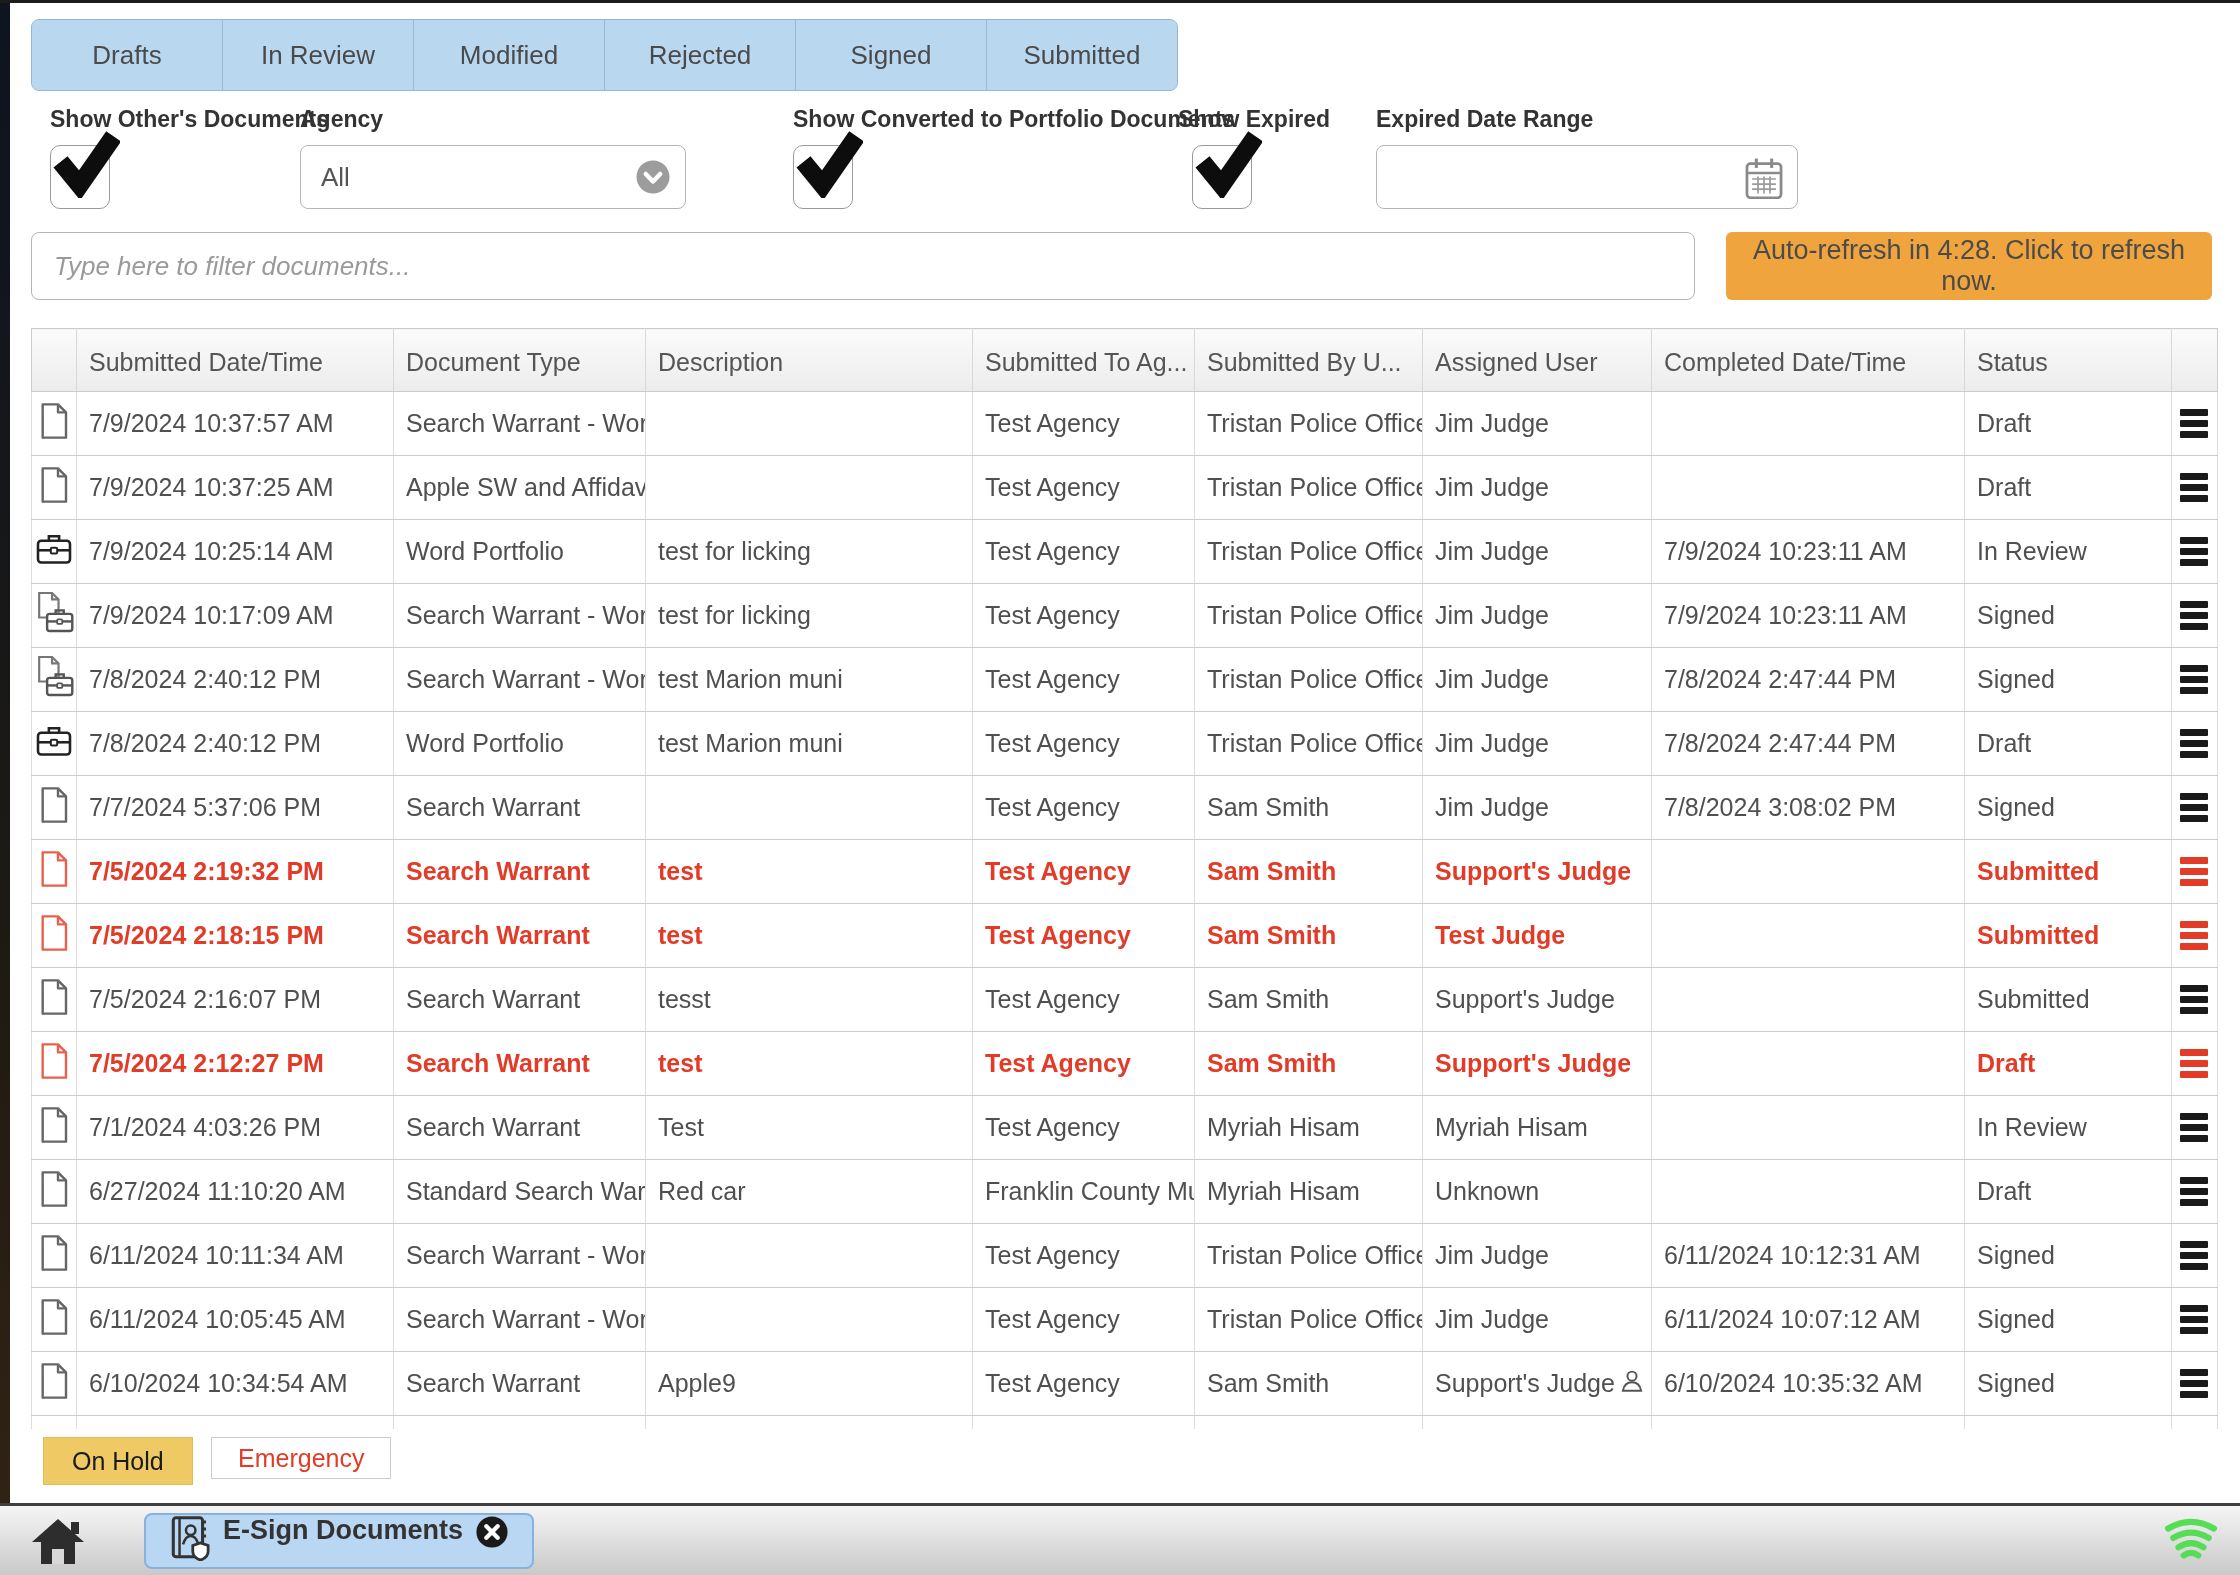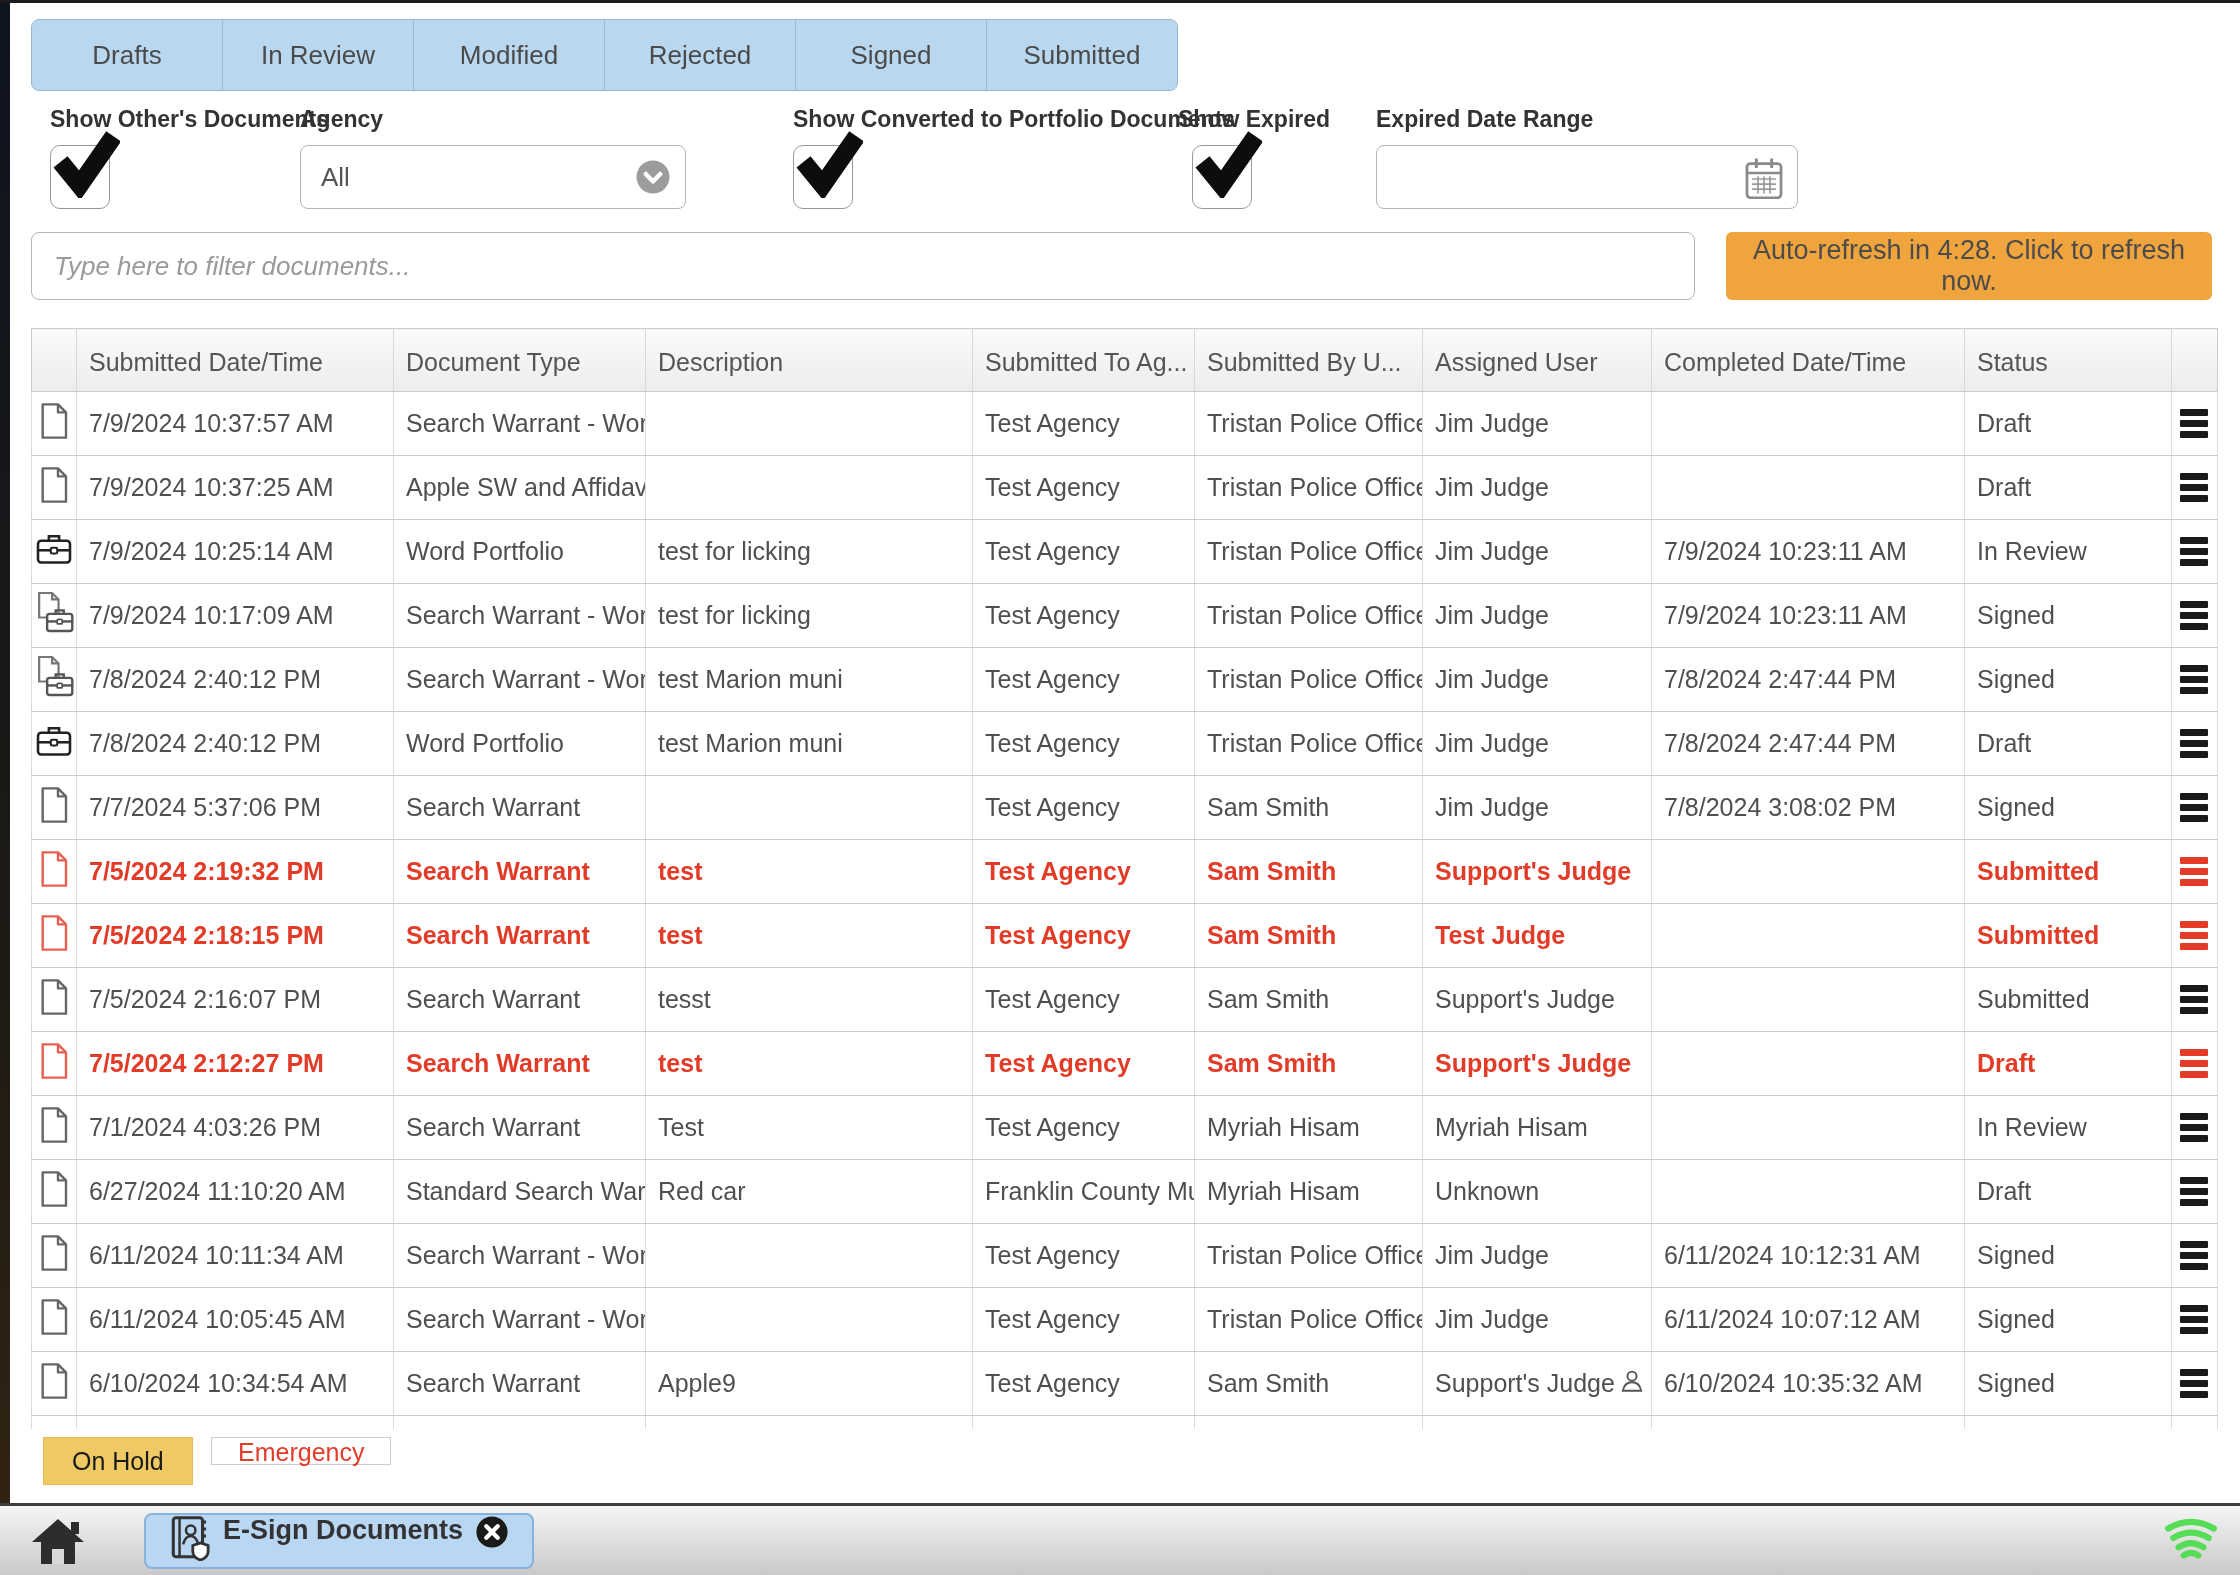--- a/index.html
+++ b/index.html
@@ -59,21 +59,21 @@
   .menu-btn { width:30px; margin:0 auto; cursor:pointer; }
   .menu-btn i { display:block; width:28px; height:7px; background:#1a1a1a; border-radius:1px; margin:4px 0; }
   tr.red .menu-btn i { background:#e23c29; }
   .doc-table tr.partial td { height:13px; border-bottom:none; }
   .assigned-flex { display:flex; align-items:center; justify-content:space-between; }
 
   
   .on-hold { position:absolute; left:43px; top:1437px; height:48px; padding:6px 28px;
     background:#efc964; border:1px solid #e4bc55; color:#1a1a1a; font-size:25px;
     font-family:"Liberation Sans",sans-serif; cursor:pointer; }
-  .emergency { position:absolute; left:211px; top:1437px; height:28px; padding:0 26px;
+  .emergency { position:absolute; left:211px; top:1437px; height:42px; padding:0 26px;
     background:#fff; border:1px solid #ccc; color:#e23c29; font-size:25px;
     font-family:"Liberation Sans",sans-serif; cursor:pointer; }
 
   
   .taskbar { position:absolute; left:0; bottom:0; width:2240px; height:69px;
     background:linear-gradient(#f5f5f5,#c9c9c9); border-top:3px solid #3f3f3f;
     display:flex; align-items:center; z-index:6; }
   .home-btn { margin-left:30px; cursor:pointer; line-height:0; }
   .esign-tab { margin-left:58px; height:52px; background:#b9d7f2; border:2px solid #87b2dd;
     border-radius:8px; display:flex; align-items:flex-start; padding:0 23px; gap:12px; cursor:pointer; }

